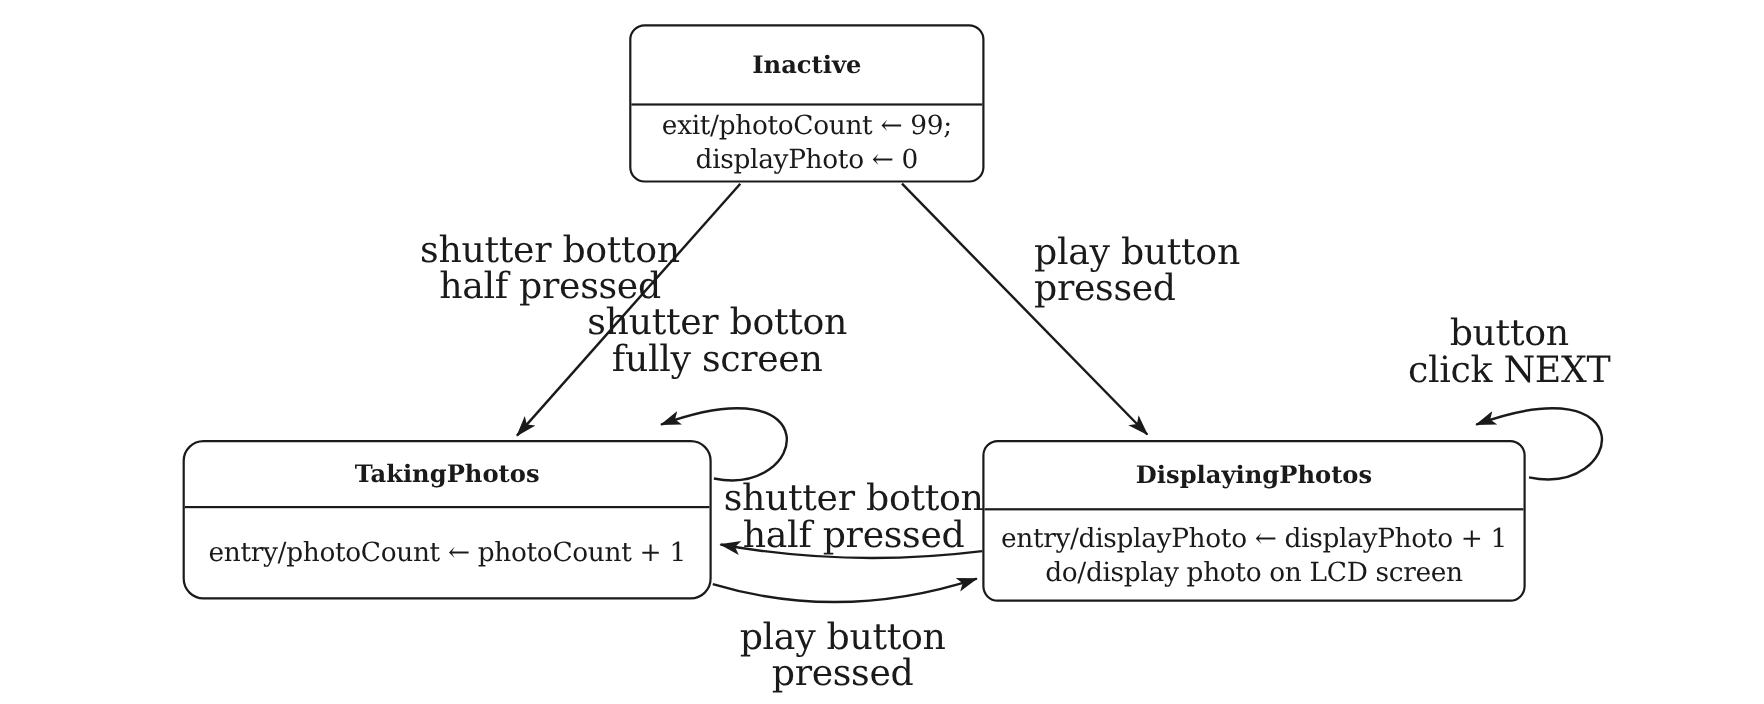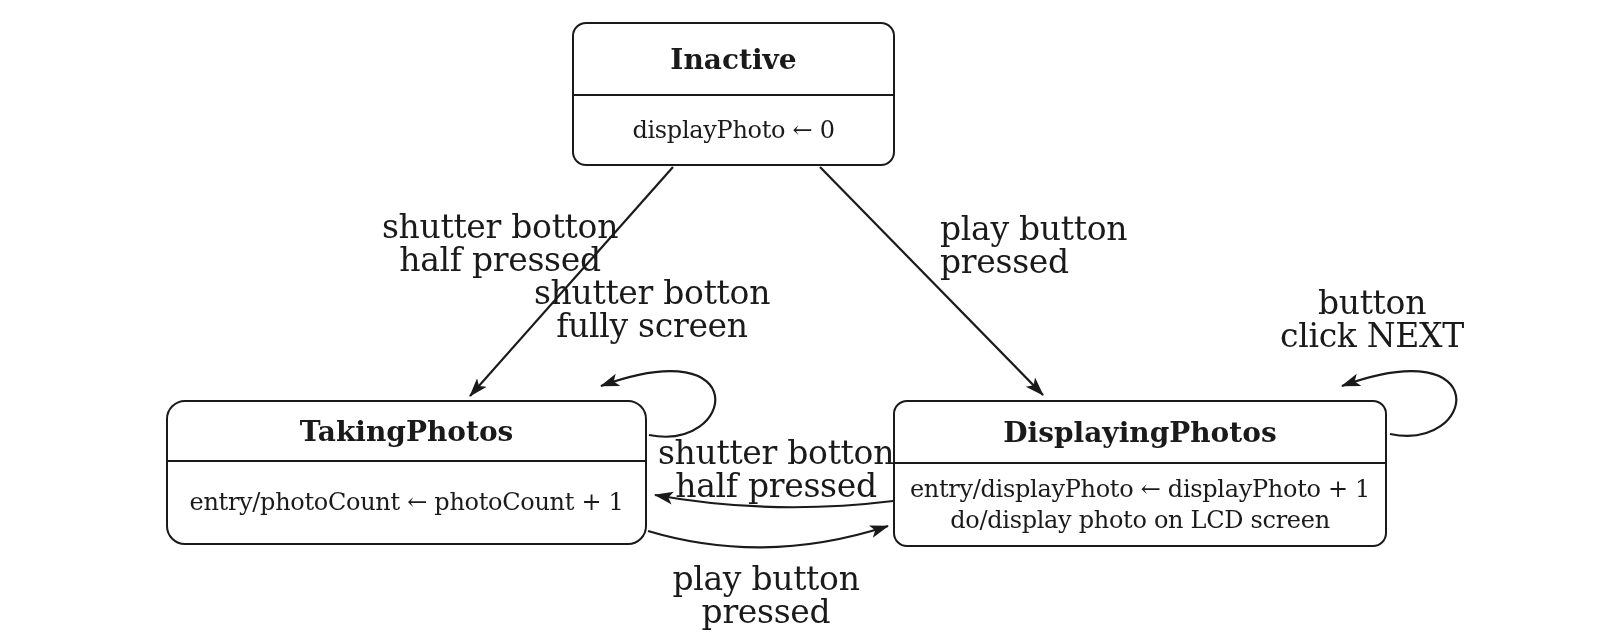--- a/index.html
+++ b/index.html
@@ -17,21 +17,21 @@
   }
   .state {
     position:absolute;
     border:2.5px solid #1a1a1a;
     border-radius:14px;
     background:#ffffff;
     display:flex; flex-direction:column;
   }
   .state-title {
     display:flex; align-items:center; justify-content:center;
-    font-weight:bold; font-size:28px;
+    font-weight:bold; font-size:22px;
     border-bottom:2.5px solid #1a1a1a;
     flex:0 0 auto;
   }
   .state-body {
     flex:1 1 auto;
     display:flex; flex-direction:column;
     align-items:center; justify-content:center;
     font-size:24px; line-height:31px; letter-spacing:-0.3px;
     text-align:center;
   }
@@ -72,20 +72,21 @@
       <path d="M 649 435 C 735 452 755 330 601 386" marker-end="url(#arrowhead)"></path>
       <path d="M 1390 434 C 1476 452 1496 330 1342 386" marker-end="url(#arrowhead)"></path>
       <path d="M 893 501 Q 772 516 655 495" marker-end="url(#arrowhead)"></path>
       <path d="M 648 531 Q 765 566 888 526" marker-end="url(#arrowhead)"></path>
     </g>
   </svg>
 
   <div class="state" id="state-inactive">
     <div class="state-title">Inactive</div>
     <div class="state-body">
+      <div>exit/photoCount ← 99;</div>
       <div>displayPhoto ← 0</div>
     </div>
   </div>
 
   <div class="state" id="state-takingphotos">
     <div class="state-title">TakingPhotos</div>
     <div class="state-body">
       <div>entry/photoCount ← photoCount + 1</div>
     </div>
   </div>

